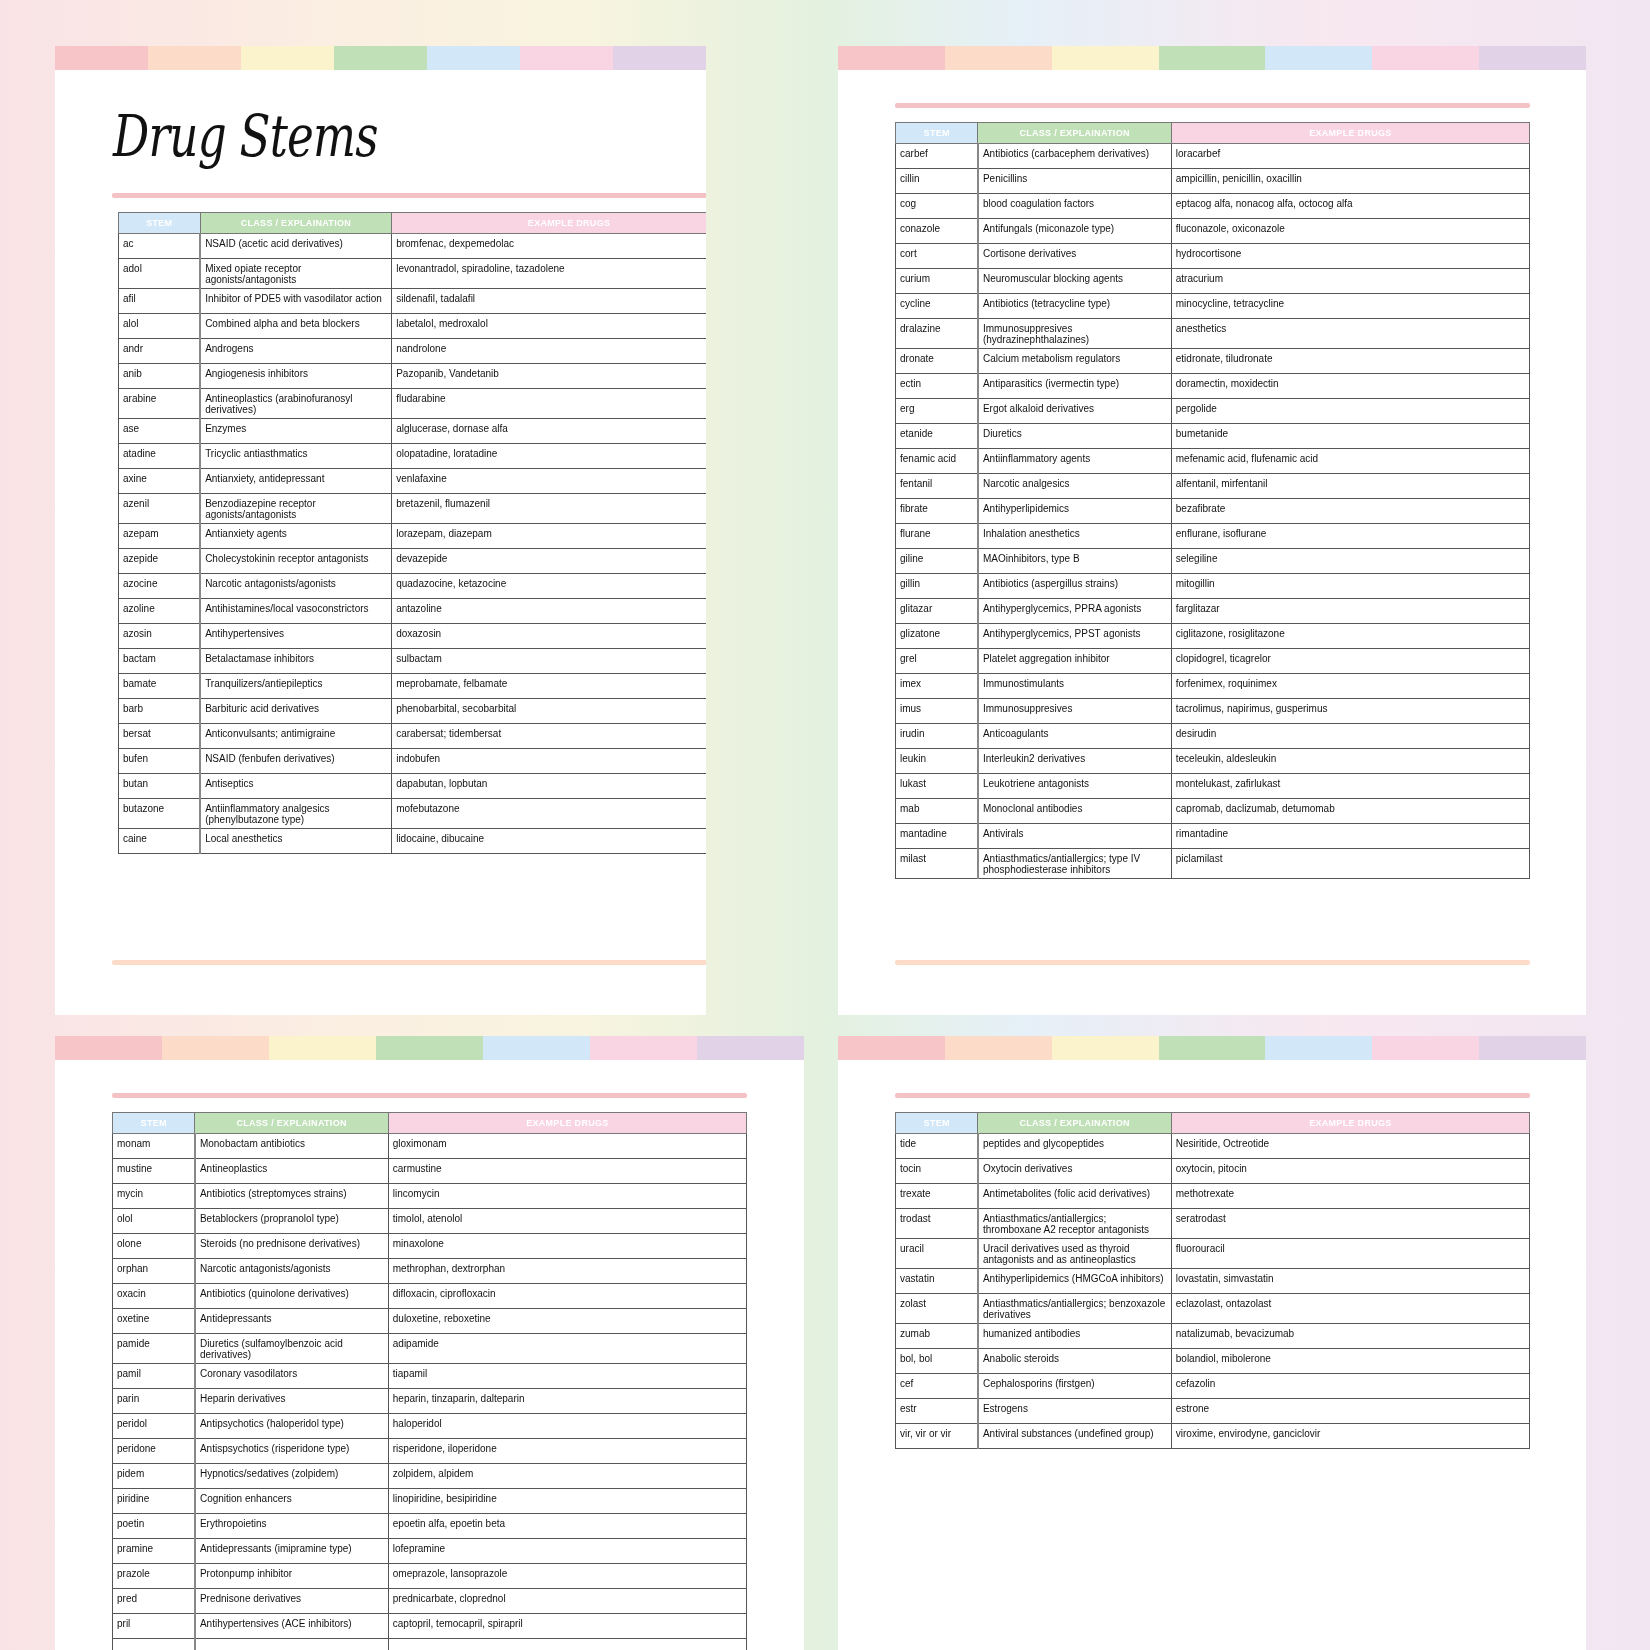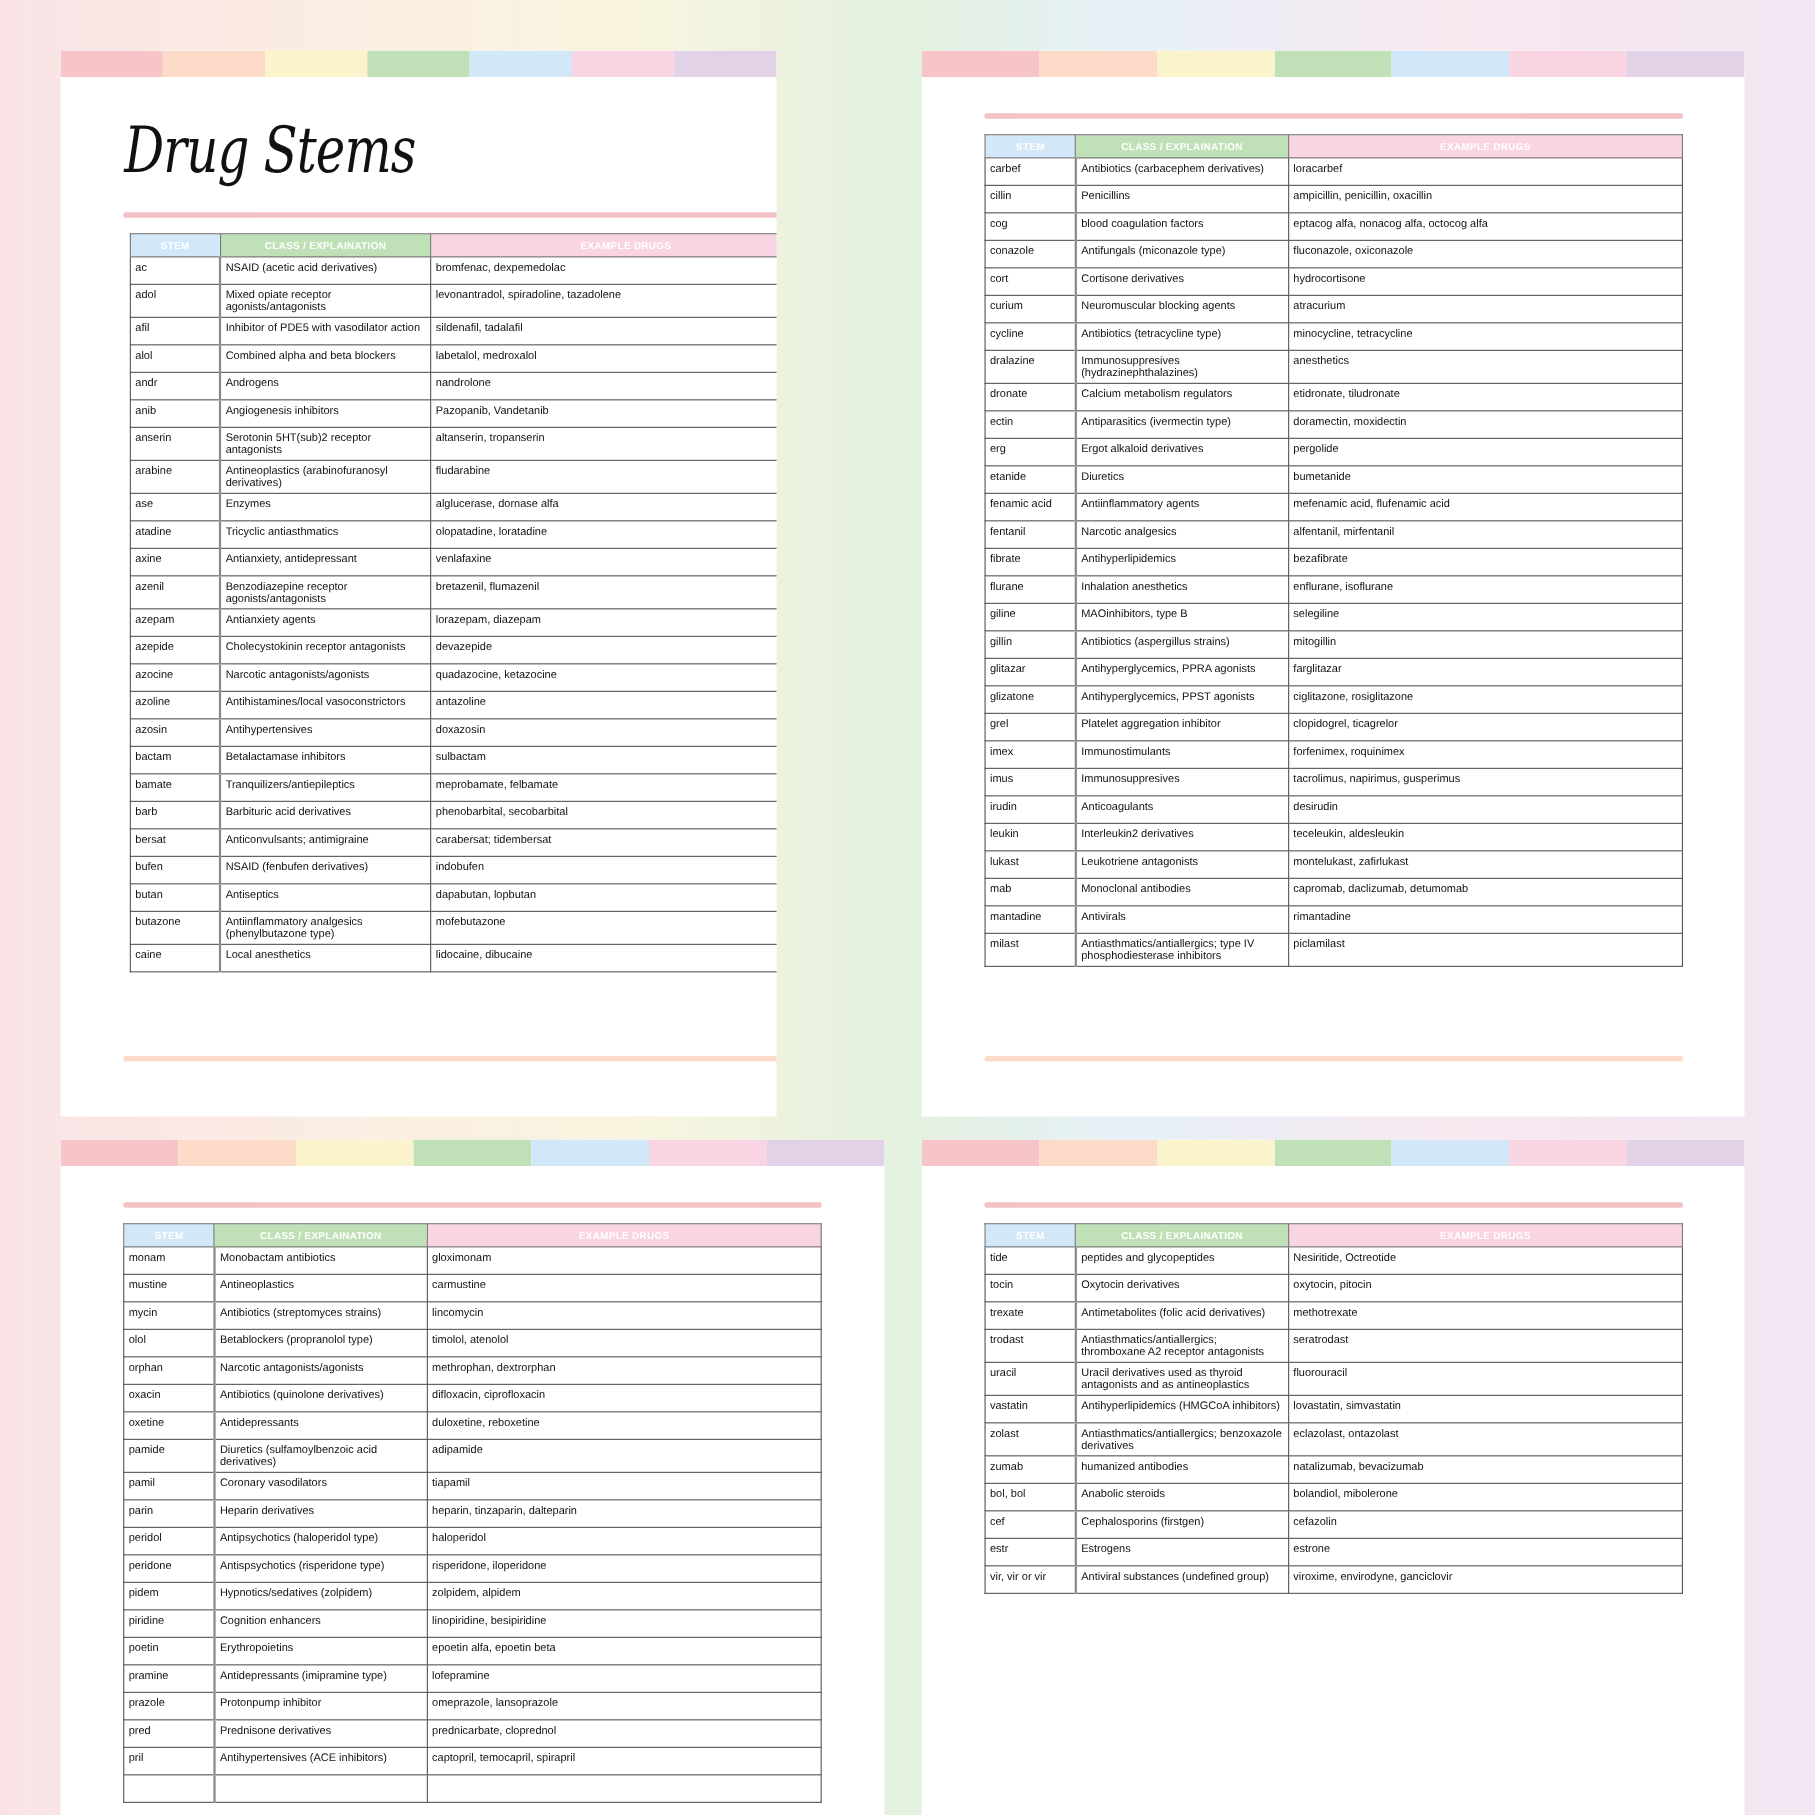--- a/index.html
+++ b/index.html
@@ -89,25 +89,20 @@
           <td>andr</td>
           <td>Androgens</td>
           <td>nandrolone</td>
         </tr>
         <tr>
           <td>anib</td>
           <td>Angiogenesis inhibitors</td>
           <td>Pazopanib, Vandetanib</td>
         </tr>
         <tr>
-          <td>anserin</td>
-          <td>Serotonin 5HT(sub)2 receptor antagonists</td>
-          <td>altanserin, tropanserin</td>
-        </tr>
-        <tr>
           <td>arabine</td>
           <td>Antineoplastics (arabinofuranosyl derivatives)</td>
           <td>fludarabine</td>
         </tr>
         <tr>
           <td>ase</td>
           <td>Enzymes</td>
           <td>alglucerase, dornase alfa</td>
         </tr>
         <tr>
@@ -409,20 +404,25 @@
           <td>mycin</td>
           <td>Antibiotics (streptomyces strains)</td>
           <td>lincomycin</td>
         </tr>
         <tr>
           <td>olol</td>
           <td>Betablockers (propranolol type)</td>
           <td>timolol, atenolol</td>
         </tr>
         <tr>
+          <td>olone</td>
+          <td>Steroids (no prednisone derivatives)</td>
+          <td>minaxolone</td>
+        </tr>
+        <tr>
           <td>orphan</td>
           <td>Narcotic antagonists/agonists</td>
           <td>methrophan, dextrorphan</td>
         </tr>
         <tr>
           <td>oxacin</td>
           <td>Antibiotics (quinolone derivatives)</td>
           <td>difloxacin, ciprofloxacin</td>
         </tr>
         <tr>

